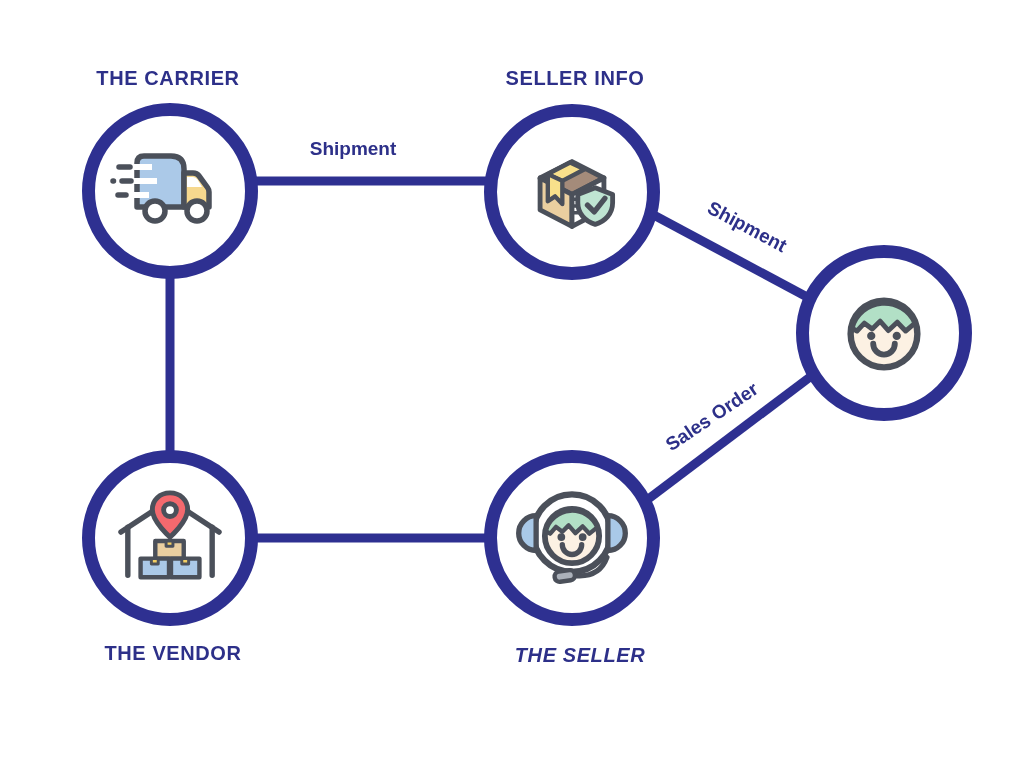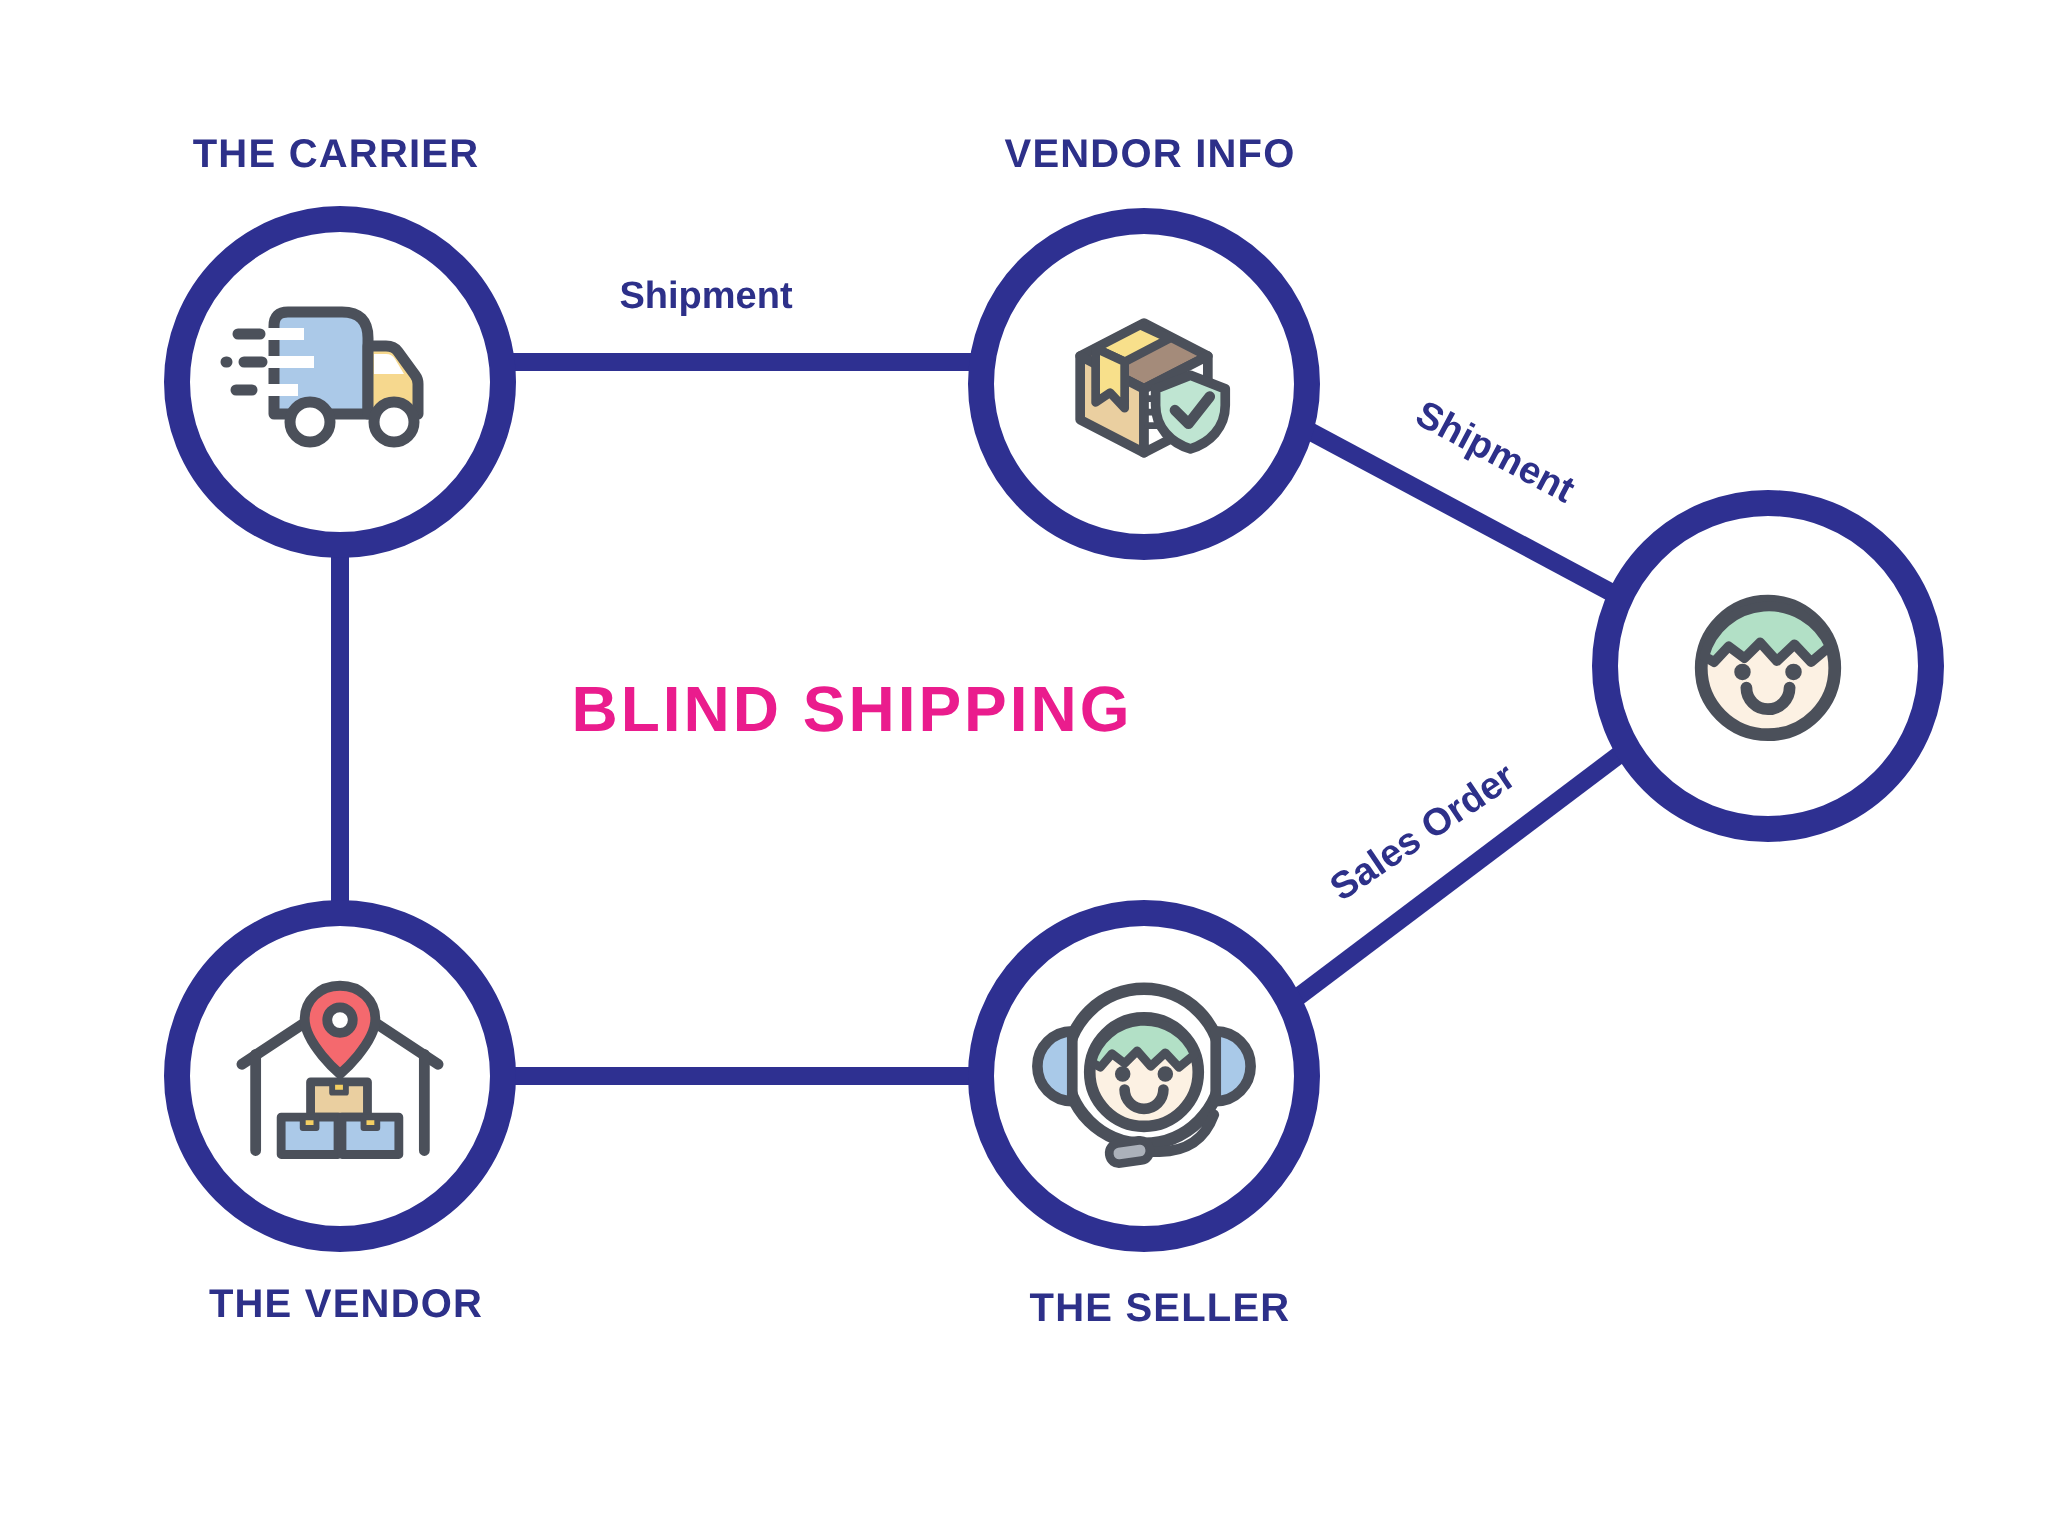--- a/index.html
+++ b/index.html
@@ -47,21 +47,20 @@
     <line class="edge-line" x1="170" y1="191" x2="170" y2="538"></line>
     <line class="edge-line" x1="170" y1="538" x2="572" y2="538"></line>
     <line class="edge-line" x1="635" y1="205" x2="822" y2="305"></line>
     <line class="edge-line" x1="635" y1="509" x2="822" y2="368"></line>
   </svg>
 
   <div class="edge-label centered" style="left:353px; top:149px;">Shipment</div>
   <div class="edge-label rot-right" style="left:747px; top:227px;">Shipment</div>
   <div class="edge-label rot-left" style="left:712px; top:417px;">Sales Order</div>
 
-  <div class="diagram-title">BLIND SHIPPING</div>
 
   <div class="node-circle" style="left:82px; top:103px;">
     <svg class="icon" width="122" height="92" viewBox="0 0 122 92">
       <g stroke="#4b505a" stroke-width="5.5" stroke-linecap="round" stroke-linejoin="round" fill="none">
         <path d="M28,62 V18 q0,-7 7,-7 h27 q13,0 13,13 v38 z" fill="#abc9e8"></path>
         <rect x="25" y="19" width="18" height="6" fill="#ffffff" stroke="none"></rect>
         <rect x="25" y="33" width="23" height="6" fill="#ffffff" stroke="none"></rect>
         <rect x="25" y="47" width="15" height="6" fill="#ffffff" stroke="none"></rect>
         <path d="M10,22 h11"></path>
         <path d="M4,36 h0.5 M13,36 h9"></path>
@@ -82,21 +81,21 @@
         <polygon points="28,40 28,73 61,90 61,57" fill="#eacfa0"></polygon>
         <polygon points="61,57 94,40 94,73 61,90" fill="#ffffff"></polygon>
         <polygon points="36,36 59,24 74,31 51,43" fill="#f8e08b" stroke-width="4.5"></polygon>
         <polygon points="36,36 51,43 51,67 43.5,59 36,64" fill="#f8e08b" stroke-width="4.5"></polygon>
         <path d="M63,62 h10 M63,69 h13 M63,76 h10" stroke-width="3.5" fill="none" stroke-linecap="round"></path>
         <path d="M85,50 l18,7 v8.5 c0,11.5 -8,19.5 -18,22.5 c-10,-3 -18,-11 -18,-22.5 V57 z" fill="#bfe5d2"></path>
         <polyline points="77,68 84,75 95,61" fill="none" stroke-width="5.5" stroke-linecap="round"></polyline>
       </g>
     </svg>
   </div>
-  <div class="node-label" style="left:575px; top:78px;">VENDOR INFO</div>
+  <div class="node-label" style="left:575px; top:78px;">SELLER INFO</div>
 
   <div class="node-circle" style="left:796px; top:245px;">
     <svg class="icon" width="108" height="108" viewBox="0 0 110 110">
       <g stroke="#4b505a">
         <circle cx="55" cy="56" r="34" fill="#fcf1e3" stroke-width="6.5"></circle>
         <path d="M22.5,50 a34,34 0 0 1 64,-5 l-9.5,8 -8.5,-9 -9,8.5 -8.5,-9.5 -8,8 -8,-6 -7.5,8 z" fill="#b2e0c6" stroke-width="5" stroke-linejoin="round"></path>
         <circle cx="42" cy="58" r="4.2" fill="#4b505a" stroke="none"></circle>
         <circle cx="68" cy="58" r="4.2" fill="#4b505a" stroke="none"></circle>
         <path d="M44,66 a11,11 0 0 0 22,0" fill="none" stroke-width="6" stroke-linecap="round"></path>
       </g>
@@ -130,15 +129,15 @@
         <path d="M102,42 a18,18 0 0 1 0,36 z" fill="#a9c9e8" stroke-width="5.5" stroke-linejoin="round"></path>
         <circle cx="65" cy="63" r="28" fill="#fcf1e3" stroke-width="6"></circle>
         <path d="M38,58 a28,28 0 0 1 53,-4 l-8,6.5 -7,-7.5 -7.5,7 -7,-8 -6.5,6.5 -6.5,-5 -6,7 z" fill="#b2e0c6" stroke-width="4.5" stroke-linejoin="round"></path>
         <circle cx="54" cy="64" r="4" fill="#4b505a" stroke="none"></circle>
         <circle cx="76" cy="64" r="4" fill="#4b505a" stroke="none"></circle>
         <path d="M55,72 a10,10 0 0 0 20,0" fill="none" stroke-width="5.5" stroke-linecap="round"></path>
         <rect x="47" y="99" width="21" height="10.5" rx="5" fill="#abb1ba" stroke-width="4.5" transform="rotate(-8 57 104)"></rect>
       </g>
     </svg>
   </div>
-  <div class="node-label" style="left:580px; top:655px;">THE SELLER</div>
+  <div class="node-label" style="left:580px; top:655px;font-style:italic;">THE SELLER</div>
 
 </div>
 
 </body></html>

